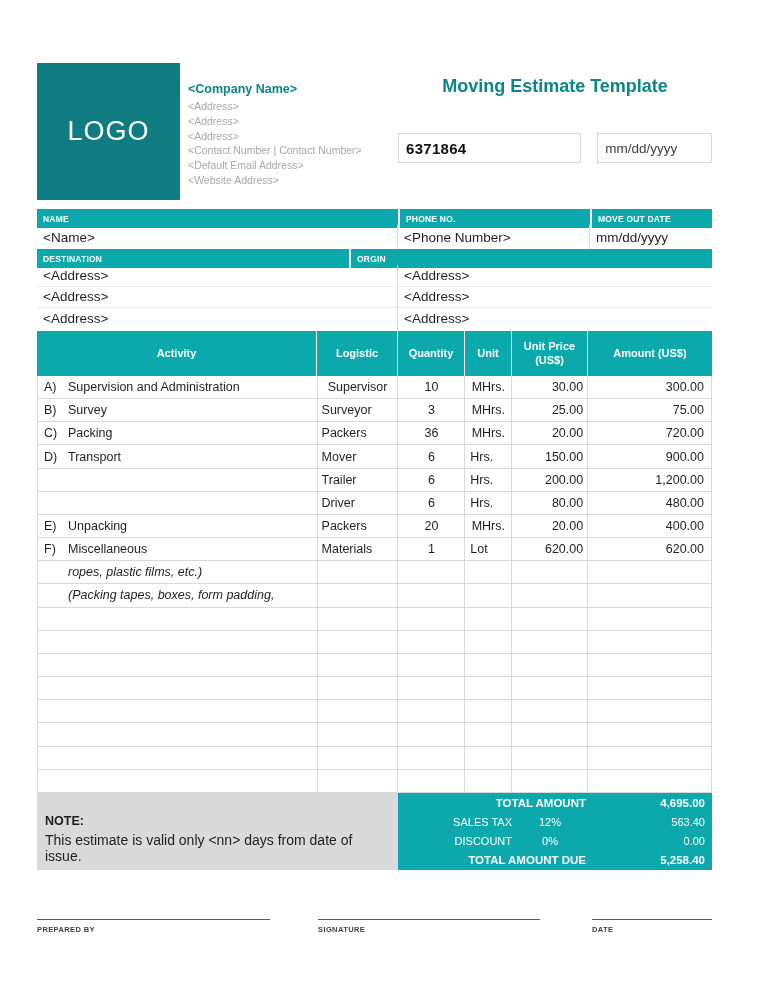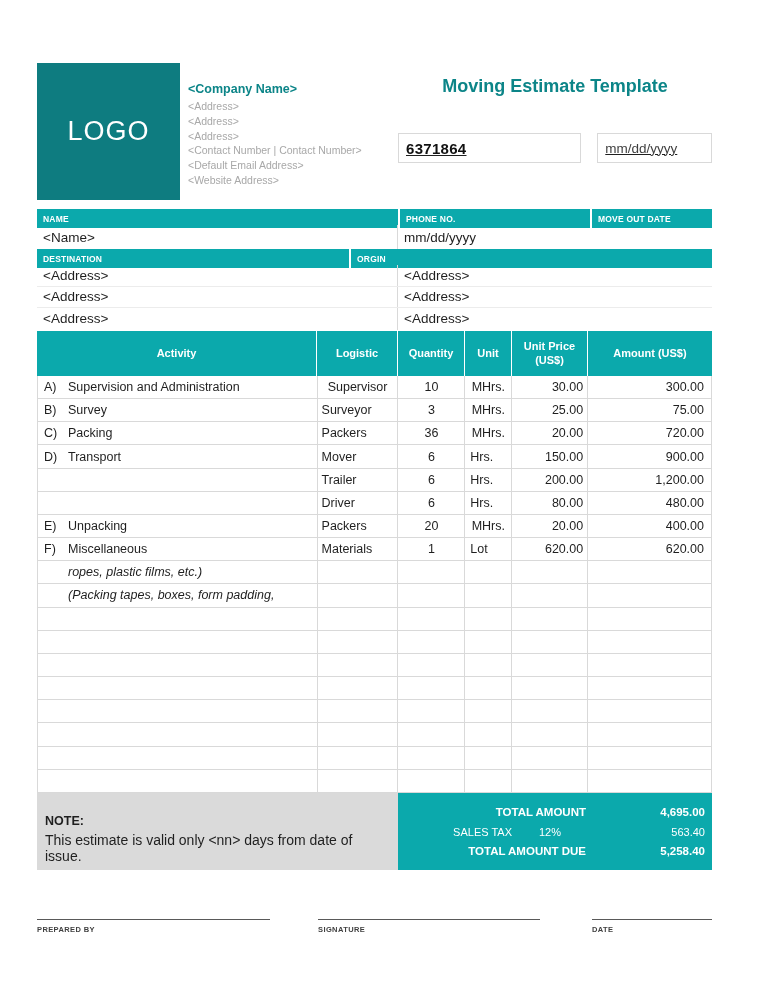--- a/index.html
+++ b/index.html
@@ -25,21 +25,21 @@
   .company-name{color:var(--teal-title);font-weight:700;font-size:12.5px;margin-bottom:3px;}
   .company-line{color:var(--text-gray);font-size:10.5px;line-height:14.8px;}
   .doc-title{position:absolute;left:398px;top:76px;width:314px;text-align:center;
              color:var(--teal-title);font-size:18px;font-weight:700;}
 
   
   .ref-table{position:absolute;left:398px;top:133px;width:314px;}
   .bar{display:flex;gap:2px;}
   .bar .hcell{background:var(--teal-bright);color:#fff;font-size:8.5px;font-weight:700;
               letter-spacing:.2px;display:flex;align-items:center;padding-left:6px;height:19px;}
-  .ref-vals{display:flex;gap:16px;text-decoration:underline;}
+  .ref-vals{display:flex;gap:16px;}
   .ref-vals .vcell{height:30px;border:1px solid var(--border-light);background:#fff;
                    display:flex;align-items:center;padding-left:7px;}
   .w192{width:192px;} .w120{width:120px;}
   .ref-id{font-size:15px;font-weight:700;letter-spacing:.3px;color:#111;}
   .date-gray{font-size:13.5px;color:#3F3F3F;}
 
   
   .cust-bar1{position:absolute;left:37px;top:209px;width:675px;}
   .w361{width:361px;} .w190{width:190px;}
   .cust-vals1{position:absolute;left:37px;top:225px;width:675px;display:flex;}
@@ -128,20 +128,21 @@
     </div>
   </div>
 
   <div class="cust-bar1 bar">
     <div class="hcell w361">NAME</div>
     <div class="hcell w190">PHONE NO.</div>
     <div class="hcell w120">MOVE OUT DATE</div>
   </div>
   <div class="cust-vals1">
     <div class="vcell cv-name">&lt;Name&gt;</div>
+    <div class="vcell cv-phone">&lt;Phone Number&gt;</div>
     <div class="vcell cv-date">mm/dd/yyyy</div>
   </div>
 
   <div class="cust-bar2 bar">
     <div class="hcell w312">DESTINATION</div>
     <div class="hcell w361">ORGIN</div>
   </div>
   <div class="addr-grid">
     <div class="addr-row">
       <div class="addr-cell c1">&lt;Address&gt;</div>
@@ -377,20 +378,25 @@
     <div class="t-row">
       <div class="t-label bold span2">TOTAL AMOUNT</div>
       <div class="t-amount bold">4,695.00</div>
     </div>
     <div class="t-row">
       <div class="t-label">SALES TAX</div>
       <div class="t-val">12%</div>
       <div class="t-amount">563.40</div>
     </div>
     <div class="t-row">
+      <div class="t-label">DISCOUNT</div>
+      <div class="t-val">0%</div>
+      <div class="t-amount">0.00</div>
+    </div>
+    <div class="t-row">
       <div class="t-label bold span2">TOTAL AMOUNT DUE</div>
       <div class="t-amount bold">5,258.40</div>
     </div>
   </div>
 
   <div class="sig-line sig1"></div>
   <div class="sig-line sig2"></div>
   <div class="sig-line sig3"></div>
   <div class="sig-label sl1">PREPARED BY</div>
   <div class="sig-label sl2">SIGNATURE</div>

